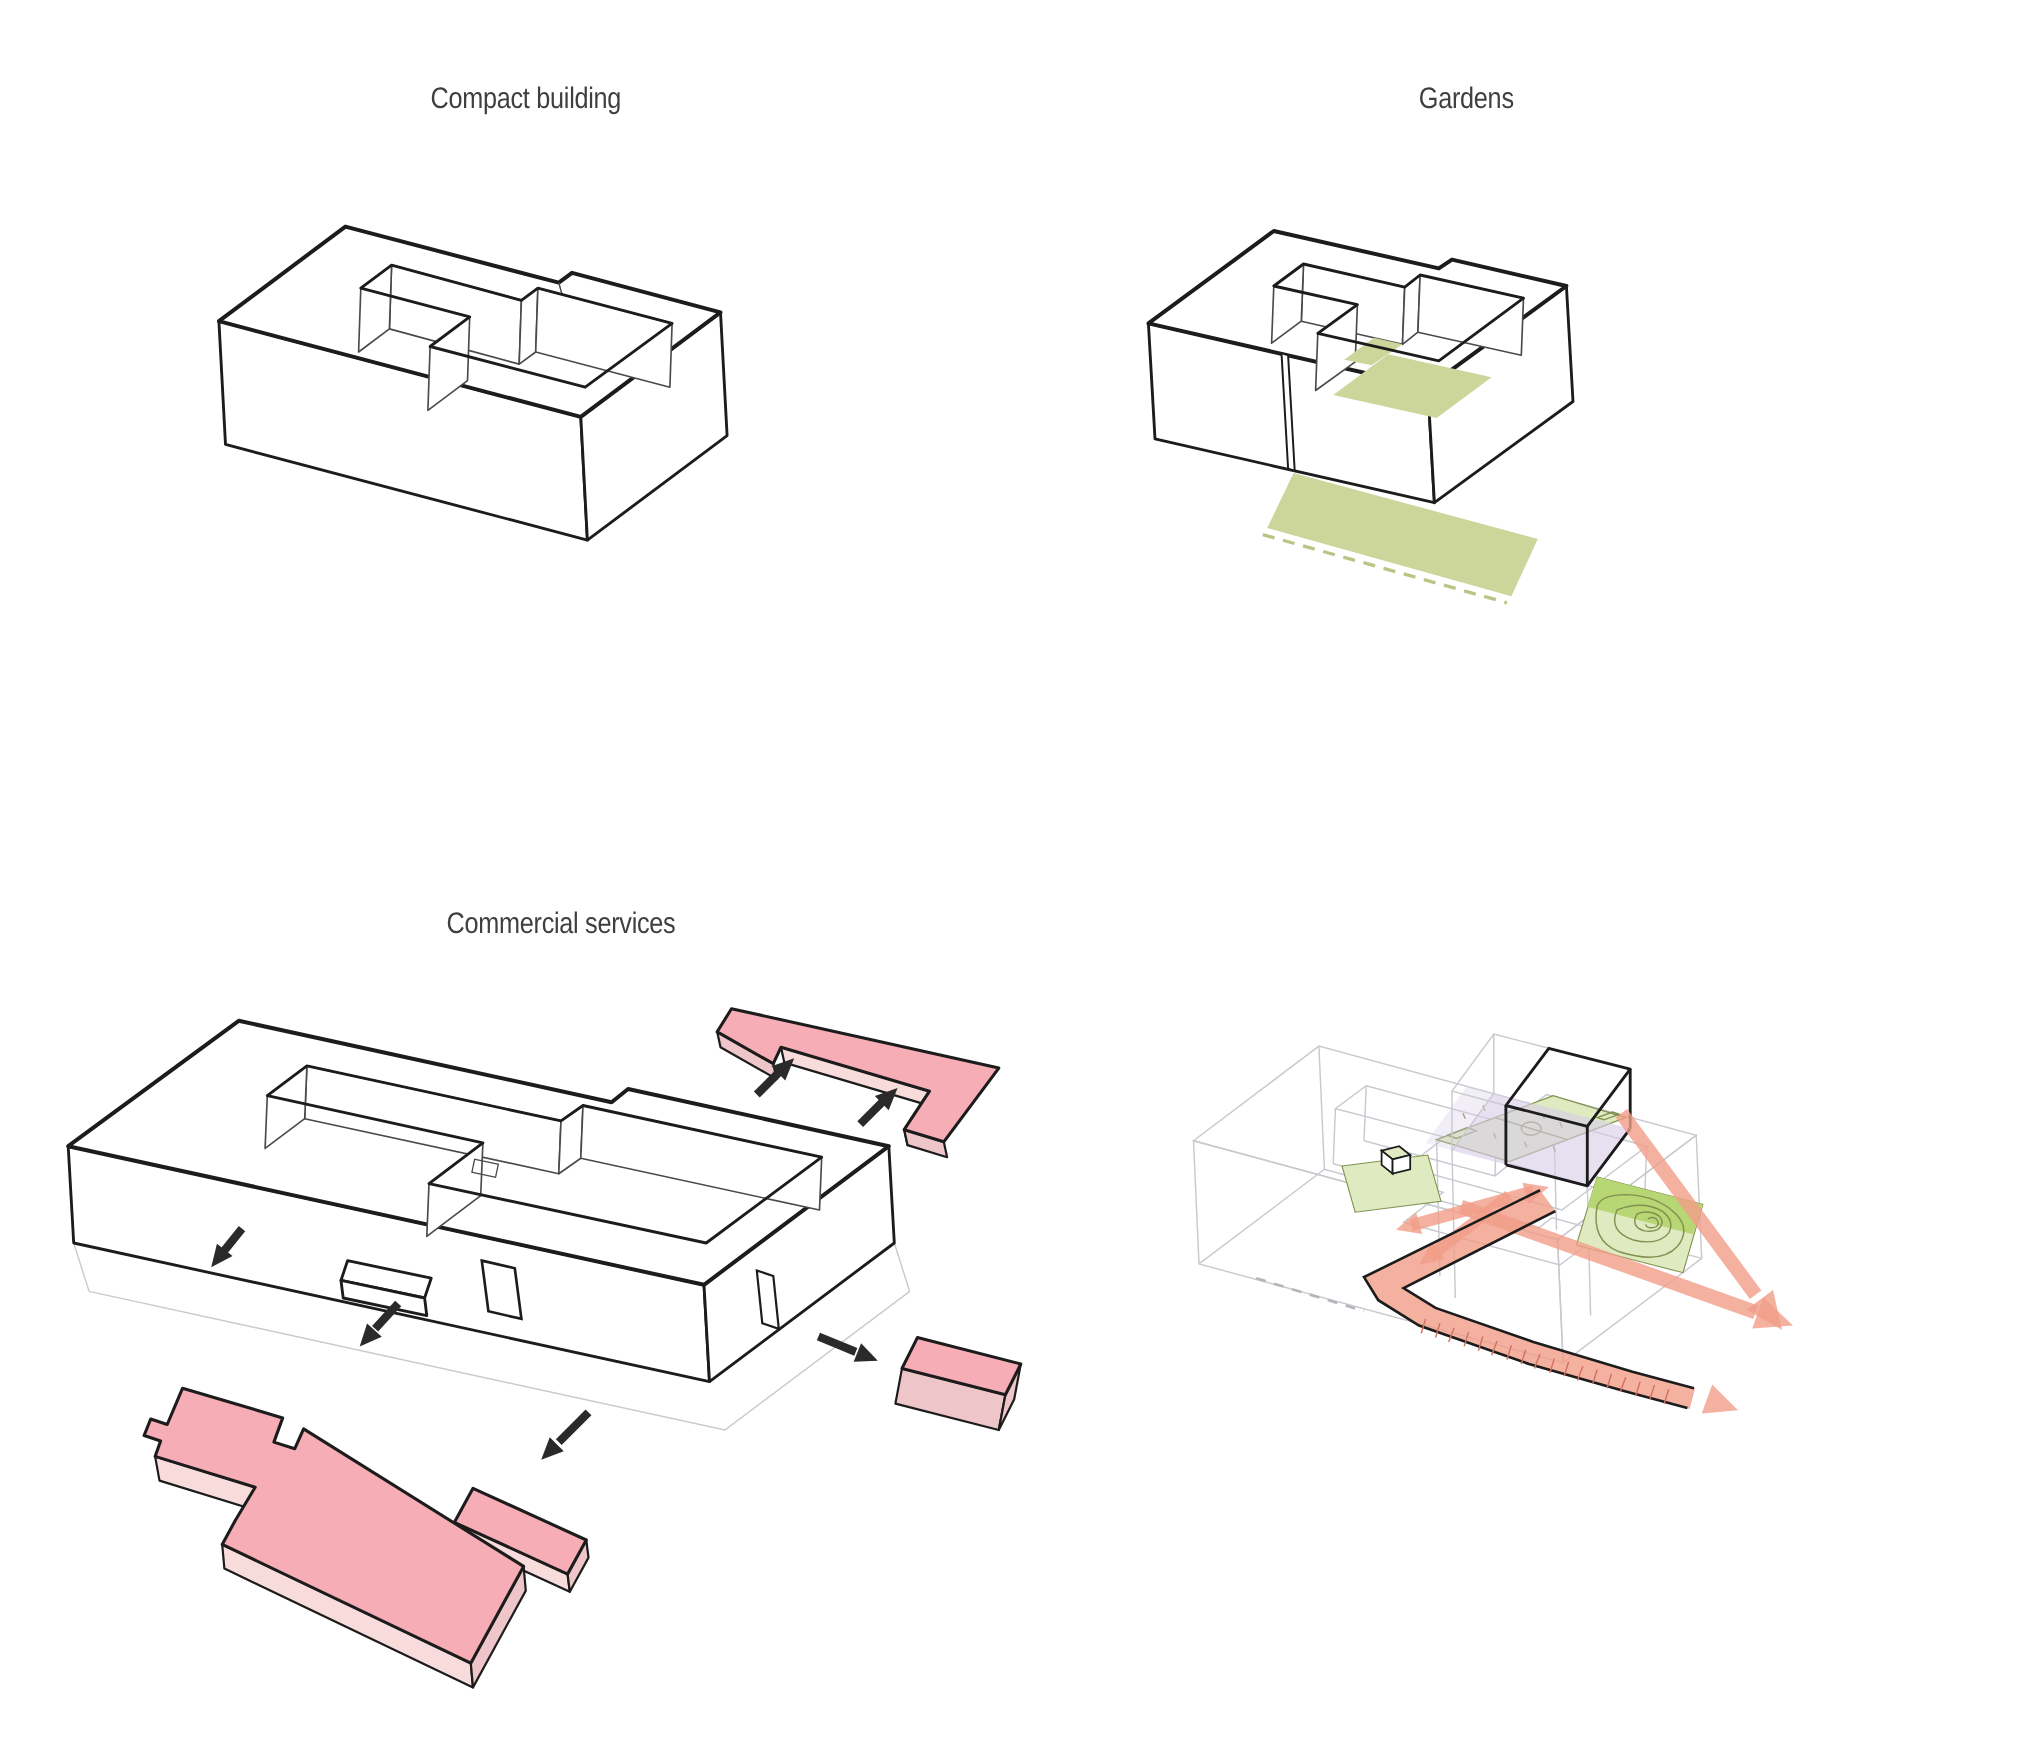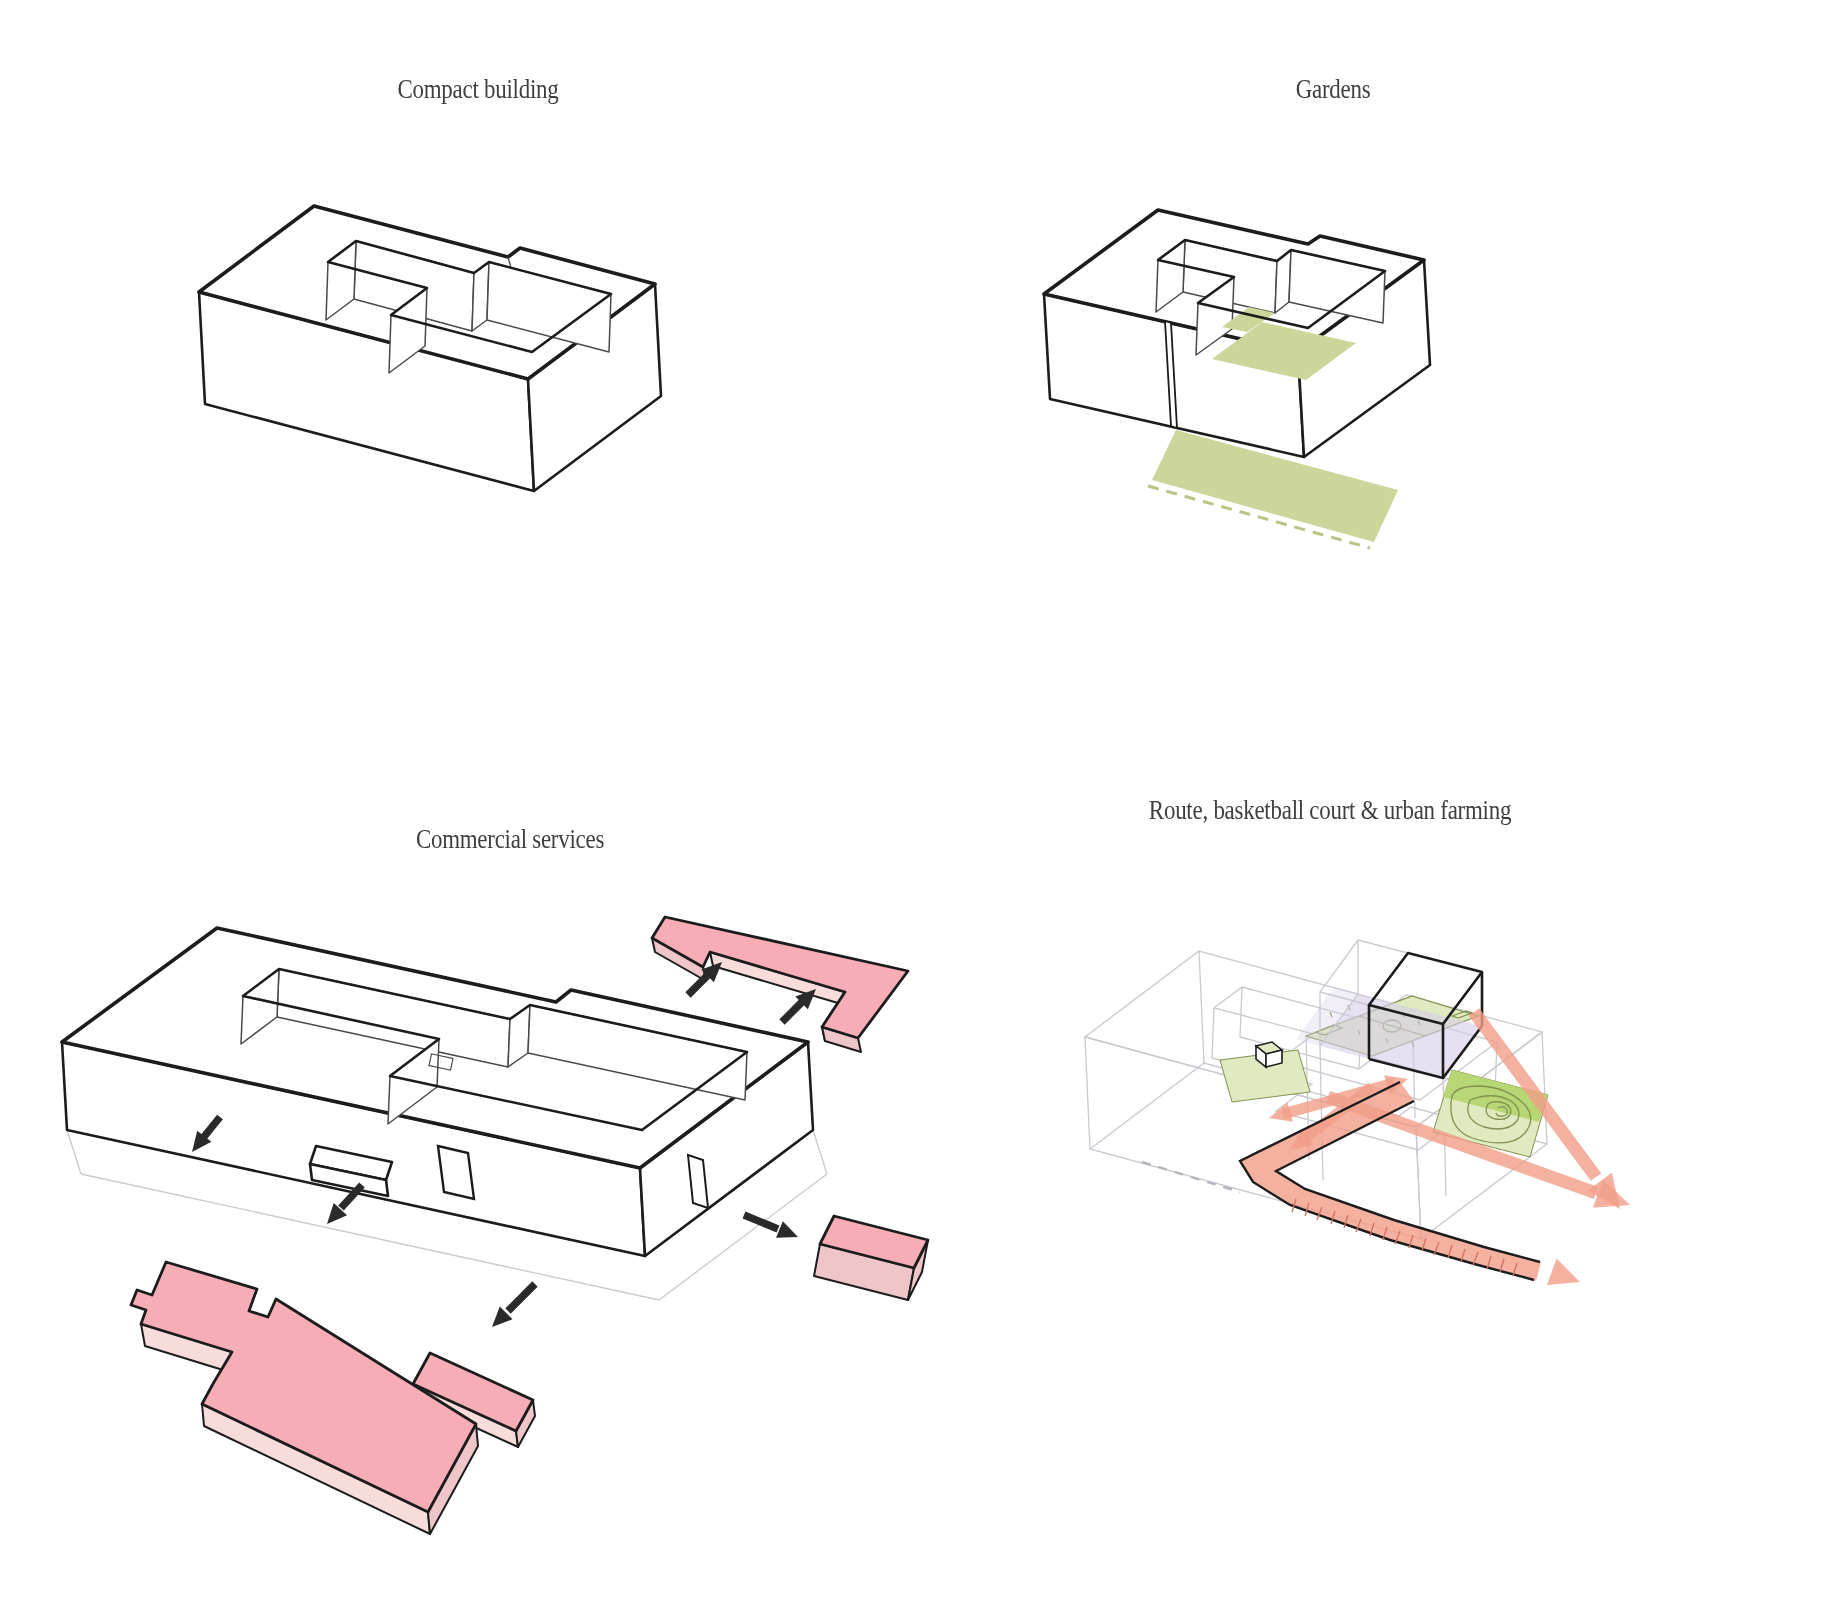--- a/index.html
+++ b/index.html
@@ -1,17 +1,17 @@
 <!DOCTYPE html>
 <html style="--page-bg: #ffffff; --title-text: #3f3f3f; --ink: #1c1c1c; --line-thin: #4a4a4a; --ghost: #c9c9d0; --garden-green: #ccd69b; --garden-dash: #b8c585; --bright-green: #b7d774; --court-green: #dfeac0; --olive: #82914f; --lavender: #d7cde9; --salmon: #f19d88; --hatch-red: #d4705f; --pink-top: #f6adb6; --pink-light: #f7dcdb; --pink-mid: #eec5c9; --arrow-black: #2a2a2a;"><head>
 <meta charset="utf-8">
 <style>
   html,body{margin:0;padding:0;background:#fff;}
   .canvas{position:relative;width:1700px;height:1600px;background:var(--page-bg,#ffffff);overflow:hidden;
-          font-family:Liberation Serif, serif;border-radius:11px;}
+          font-family:Liberation Sans, sans-serif;border-radius:11px;}
   .canvas svg{position:absolute;left:0;top:0;}
   .ptitle{position:absolute;transform:translateX(-50%);white-space:nowrap;
           font-size:27px;color:var(--title-text,#3f3f3f);}
   .ptitle span{display:inline-block;transform:scaleX(.85);letter-spacing:-.3px;}
   
   .roof{fill:#fff;stroke:var(--ink,#1c1c1c);stroke-width:3.6;stroke-linejoin:round;}
   .hole{fill:#fff;stroke:var(--ink,#1c1c1c);stroke-width:2.6;stroke-linejoin:round;}
   .face{fill:#fff;stroke:var(--ink,#1c1c1c);stroke-width:2.6;stroke-linejoin:round;}
   .wall{fill:#fff;stroke:var(--line-thin,#4a4a4a);stroke-width:1.5;stroke-linejoin:round;}
   .thin{fill:none;stroke:var(--line-thin,#4a4a4a);stroke-width:1.3;}
@@ -27,21 +27,20 @@
   .olive{fill:none;stroke:var(--olive,#82914f);stroke-width:1.3;}
 </style>
 </head>
 <body>
 
 <div class="canvas">
 
   <div class="ptitle" style="left:478px;top:74px"><span>Compact building</span></div>
   <div class="ptitle" style="left:1333px;top:74px"><span>Gardens</span></div>
   <div class="ptitle" style="left:510px;top:824px"><span>Commercial services</span></div>
-  <div class="ptitle" style="left:1330px;top:795px"><span>Route, basketball court &amp; urban farming</span></div>
 
   <svg width="1836" height="1600" viewBox="0 0 1836 1600">
 
     <g>
       <polygon class="face" points="199,292 528,379 534,491 205,404"></polygon>
       <polygon class="face" points="655,284 528,379 534,491 661,396"></polygon>
       <polygon class="roof" points="199,292 314,206 508,257 520,248 655,284 528,379"></polygon>
       <line class="thin" x1="508" y1="257" x2="511" y2="268"></line>
       <polygon class="wall" points="356,241 474,273 472,331 354,299"></polygon>
       <polygon class="wall" points="474,273 489,262 487,320 472,331"></polygon>

